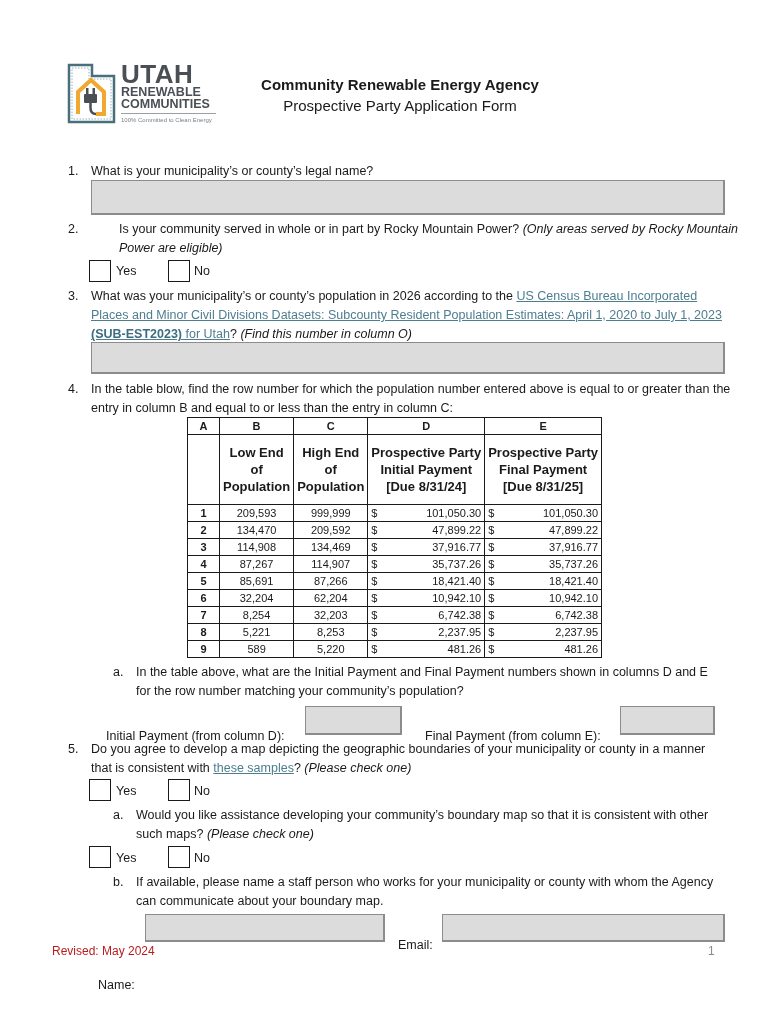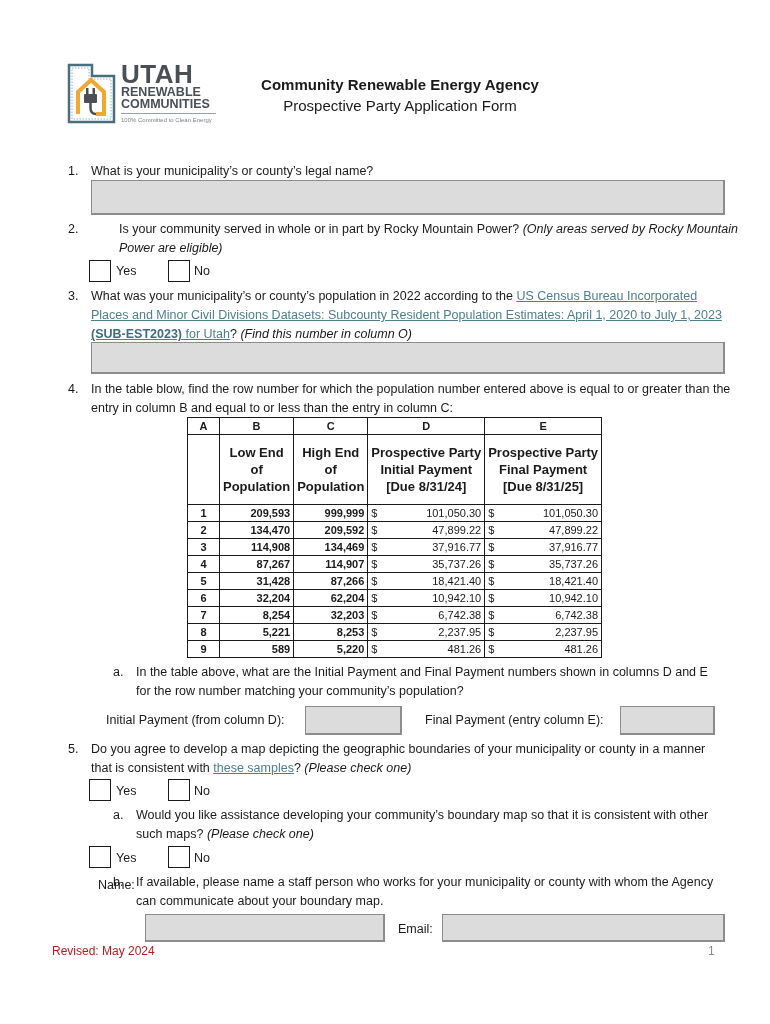--- a/index.html
+++ b/index.html
@@ -12,38 +12,38 @@
   .logo-text-utah { left: 121px; top: 60px; font-size: 26px; font-weight: bold; color: #4a4f55; letter-spacing: 0.5px; font-family: "Liberation Sans", sans-serif; line-height: 28px; }
   .logo-text-renew { left: 121px; top: 86px; font-size: 12.5px; font-weight: bold; color: #4a4f55; line-height: 13px; }
   .logo-text-comm { left: 121px; top: 98px; font-size: 12.5px; font-weight: bold; color: #4a4f55; line-height: 13px; }
   .logo-rule { left: 121px; top: 113px; width: 95px; height: 1px; background: #9aa0a6; }
   .logo-tagline { left: 121px; top: 116px; font-size: 6px; color: #7a7f85; line-height: 8px; }
 
   
   .title { left: 230px; top: 76px; width: 340px; text-align: center; font-weight: bold; font-size: 15px; color: #1a1a1a; }
   .subtitle { left: 230px; top: 97px; width: 340px; text-align: center; font-size: 15px; color: #1a1a1a; }
 
-  .q { font-size: 12.5px; line-height: 19px; }
+  .q { font-size: 12.5px; line-height: 19px; margin-top: 16px; }
   .qnum { position: absolute; left: 68px; }
   .qtext { position: absolute; left: 91px; width: 640px; }
   .italic { font-style: italic; }
   .link { color: #4d7e8f; text-decoration: underline; }
   .link b { color: #3d6e80; text-align: center; }
 
   .field { position: absolute; background: #dcdcdc; border: 1px solid #8c8c8c; border-right-width: 2px; border-bottom-width: 2px; }
   .chk { position: absolute; width: 22px; height: 22px; border: 1px solid #1a1a1a; background: #fff; }
   .chk-label { position: absolute; font-size: 12.5px; }
 
   
   .tbl { position: absolute; left: 187px; top: 417px; border-collapse: collapse; font-size: 11px; }
   .tbl td, .tbl th { border: 1px solid #1a1a1a; height: 17px; padding: 0 3px; }
   .tbl th { font-weight: bold; text-align: center; }
   .tbl .hdr2 th { font-size: 13px; line-height: 17px; height: 70px; }
   .tbl td.rn { font-weight: bold; text-align: center; width: 30px; }
-  .tbl td.num { text-align: right; font-weight: bold; }
+  .tbl td.num { text-align: center; }
   .tbl td.dol { border-right: none; width: 14px; padding-left: 3px; }
   .tbl td.amt { border-left: none; text-align: right; }
 
   .footer-left { left: 52px; top: 944px; font-size: 12px; color: #b91c1c; }
   .footer-right { left: 708px; top: 944px; font-size: 12px; color: #8a8a8a; }
 </style>
 </head>
 <body>
 
 <div class="abs logo">
@@ -79,21 +79,21 @@
   </div>
 </div>
 <div class="chk" style="left:89px; top:260px;"></div>
 <span class="chk-label" style="left:116px; top:264px;">Yes</span>
 <div class="chk" style="left:168px; top:260px;"></div>
 <span class="chk-label" style="left:194px; top:264px;">No</span>
 
 <div class="q">
   <span class="qnum" style="top:287px;">3.</span>
   <div class="qtext" style="top:287px; width:635px;">
-    <span>What was your municipality’s or county’s population in 2022 according to the </span><a class="link"><span>US Census Bureau Incorporated Places and Minor Civil Divisions Datasets: Subcounty Resident Population Estimates: April 1, 2020 to July 1, 2023 </span><b>(SUB-EST2023)</b><span> for Utah</span></a><span>? </span><span class="italic">(Find this number in column O)</span>
+    <span>What was your municipality’s or county’s population in 2026 according to the </span><a class="link"><span>US Census Bureau Incorporated Places and Minor Civil Divisions Datasets: Subcounty Resident Population Estimates: April 1, 2020 to July 1, 2023 </span><b>(SUB-EST2023)</b><span> for Utah</span></a><span>? </span><span class="italic">(Find this number in column O)</span>
   </div>
 </div>
 <div class="field" style="left:91px; top:342px; width:634px; height:32px;"></div>
 
 <div class="q">
   <span class="qnum" style="top:380px;">4.</span>
   <span class="qtext" style="top:380px; width:640px;">In the table blow, find the row number for which the population number entered above is equal to or greater than the entry in column B and equal to or less than the entry in column C:</span>
 </div>
 
 <table class="tbl">
@@ -145,21 +145,21 @@
         <td class="rn">4</td>
         <td class="num">87,267</td>
         <td class="num">114,907</td>
         <td class="dol">$</td>
         <td class="amt">35,737.26</td>
         <td class="dol">$</td>
         <td class="amt">35,737.26</td>
       </tr>
       <tr>
         <td class="rn">5</td>
-        <td class="num">31,428</td>
+        <td class="num">85,691</td>
         <td class="num">87,266</td>
         <td class="dol">$</td>
         <td class="amt">18,421.40</td>
         <td class="dol">$</td>
         <td class="amt">18,421.40</td>
       </tr>
       <tr>
         <td class="rn">6</td>
         <td class="num">32,204</td>
         <td class="num">62,204</td>
@@ -197,21 +197,21 @@
       </tr>
     </tbody>
 </table>
 
 <div class="q">
   <span class="abs" style="left:113px; top:663px;">a.</span>
   <span class="abs" style="left:136px; top:663px; width:585px;">In the table above, what are the Initial Payment and Final Payment numbers shown in columns D and E for the row number matching your community’s population?</span>
 </div>
 <span class="abs q" style="left:106px; top:711px;">Initial Payment (from column D):</span>
 <div class="field" style="left:305px; top:706px; width:97px; height:29px;"></div>
-<span class="abs q" style="left:425px; top:711px;">Final Payment (entry column E):</span>
+<span class="abs q" style="left:425px; top:711px;">Final Payment (from column E):</span>
 <div class="field" style="left:620px; top:706px; width:95px; height:29px;"></div>
 
 <div class="q">
   <span class="qnum" style="top:740px;">5.</span>
   <div class="qtext" style="top:740px; width:620px;">
     <span>Do you agree to develop a map depicting the geographic boundaries of your municipality or county in a manner that is consistent with </span><a class="link">these samples</a><span>? </span><span class="italic">(Please check one)</span>
   </div>
 </div>
 <div class="chk" style="left:89px; top:779px;"></div>
 <span class="chk-label" style="left:116px; top:784px;">Yes</span>
@@ -226,19 +226,19 @@
 </div>
 <div class="chk" style="left:89px; top:846px;"></div>
 <span class="chk-label" style="left:116px; top:851px;">Yes</span>
 <div class="chk" style="left:168px; top:846px;"></div>
 <span class="chk-label" style="left:194px; top:851px;">No</span>
 
 <div class="q">
   <span class="abs" style="left:113px; top:873px;">b.</span>
   <span class="abs" style="left:136px; top:873px; width:590px;">If available, please name a staff person who works for your municipality or county with whom the Agency can communicate about your boundary map.</span>
 </div>
-<span class="abs q" style="left:98px; top:876px;">Name:</span>
+<span class="abs q" style="left:98px; top:960px;">Name:</span>
 <div class="field" style="left:145px; top:914px; width:240px; height:28px;"></div>
 <span class="abs q" style="left:398px; top:920px;">Email:</span>
 <div class="field" style="left:442px; top:914px; width:283px; height:28px;"></div>
 
 <div class="abs footer-left">Revised: May 2024</div>
 <div class="abs footer-right">1</div>
 
 </body></html>

